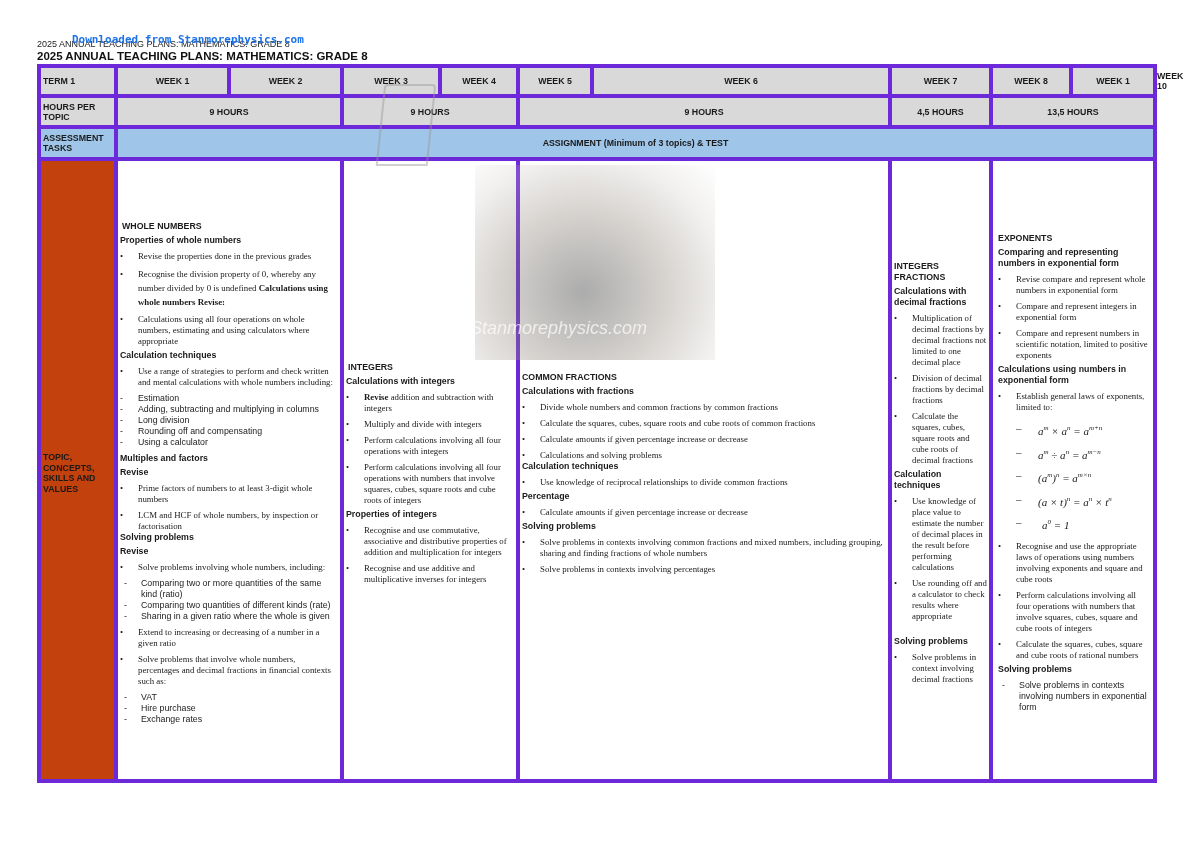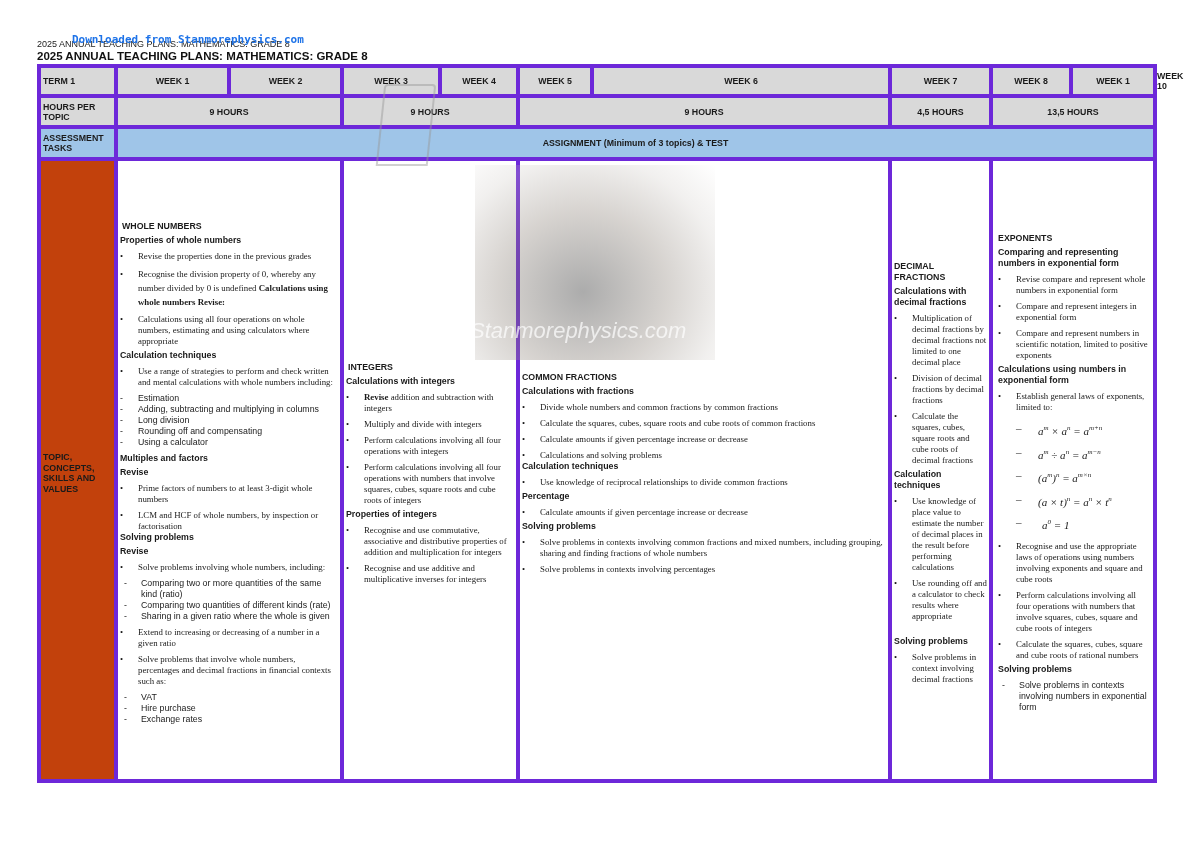--- a/index.html
+++ b/index.html
@@ -65,21 +65,21 @@
       position: absolute; left: 380px; top: 84px; width: 48px; height: 78px;
       border: 2px solid rgba(150,150,150,0.45); border-radius: 4px 4px 0 0;
       transform: skewX(-6deg); pointer-events: none;
     }
     .wm-photo {
       position: absolute; left: 475px; top: 165px; width: 240px; height: 195px;
       background: radial-gradient(ellipse at 45% 65%, rgba(70,70,70,0.45) 0%, rgba(140,130,120,0.35) 45%, rgba(200,195,190,0.25) 75%, rgba(255,255,255,0) 100%);
       pointer-events: none;
     }
     .wm-text {
-      position: absolute; left: 470px; top: 318px; font-size: 22px; color: rgba(255,255,255,0.7);
+      position: absolute; left: 470px; top: 318px; font-size: 18px; color: rgba(255,255,255,0.7);
       font-style: italic; pointer-events: none;
     }
   </style>
 </head>
 <body>
 
 <div class="hdr-small">2025 ANNUAL TEACHING PLANS: MATHEMATICS: GRADE 8</div>
 <div class="hdr-watermark">Downloaded from Stanmorephysics.com</div>
 <div class="hdr-main">2025 ANNUAL TEACHING PLANS: MATHEMATICS: GRADE 8</div>
 
@@ -178,21 +178,21 @@
       <div class="sub" style="margin-top:0">Calculation techniques</div>
       <div class="blt">Use knowledge of reciprocal relationships to divide common fractions</div>
       <div class="sub">Percentage</div>
       <div class="blt">Calculate amounts if given percentage increase or decrease</div>
       <div class="sub">Solving problems</div>
       <div class="blt">Solve problems in contexts involving common fractions and mixed numbers, including grouping, sharing and finding fractions of whole numbers</div>
       <div class="blt">Solve problems in contexts involving percentages</div>
     </td>
 
     <td class="cellc">
-      <div class="ttl">DECIMAL FRACTIONS</div>
+      <div class="ttl">INTEGERS FRACTIONS</div>
       <div class="sub">Calculations with decimal fractions</div>
       <div class="blt">Multiplication of decimal fractions by decimal fractions not limited to one decimal place</div>
       <div class="blt">Division of decimal fractions by decimal fractions</div>
       <div class="blt">Calculate the squares, cubes, square roots and cube roots of decimal fractions</div>
       <div class="sub">Calculation techniques</div>
       <div class="blt">Use knowledge of place value to estimate the number of decimal places in the result before performing calculations</div>
       <div class="blt">Use rounding off and a calculator to check results where appropriate</div>
       <div class="sub" style="margin-top:14px">Solving problems</div>
       <div class="blt">Solve problems in context involving decimal fractions</div>
     </td>

